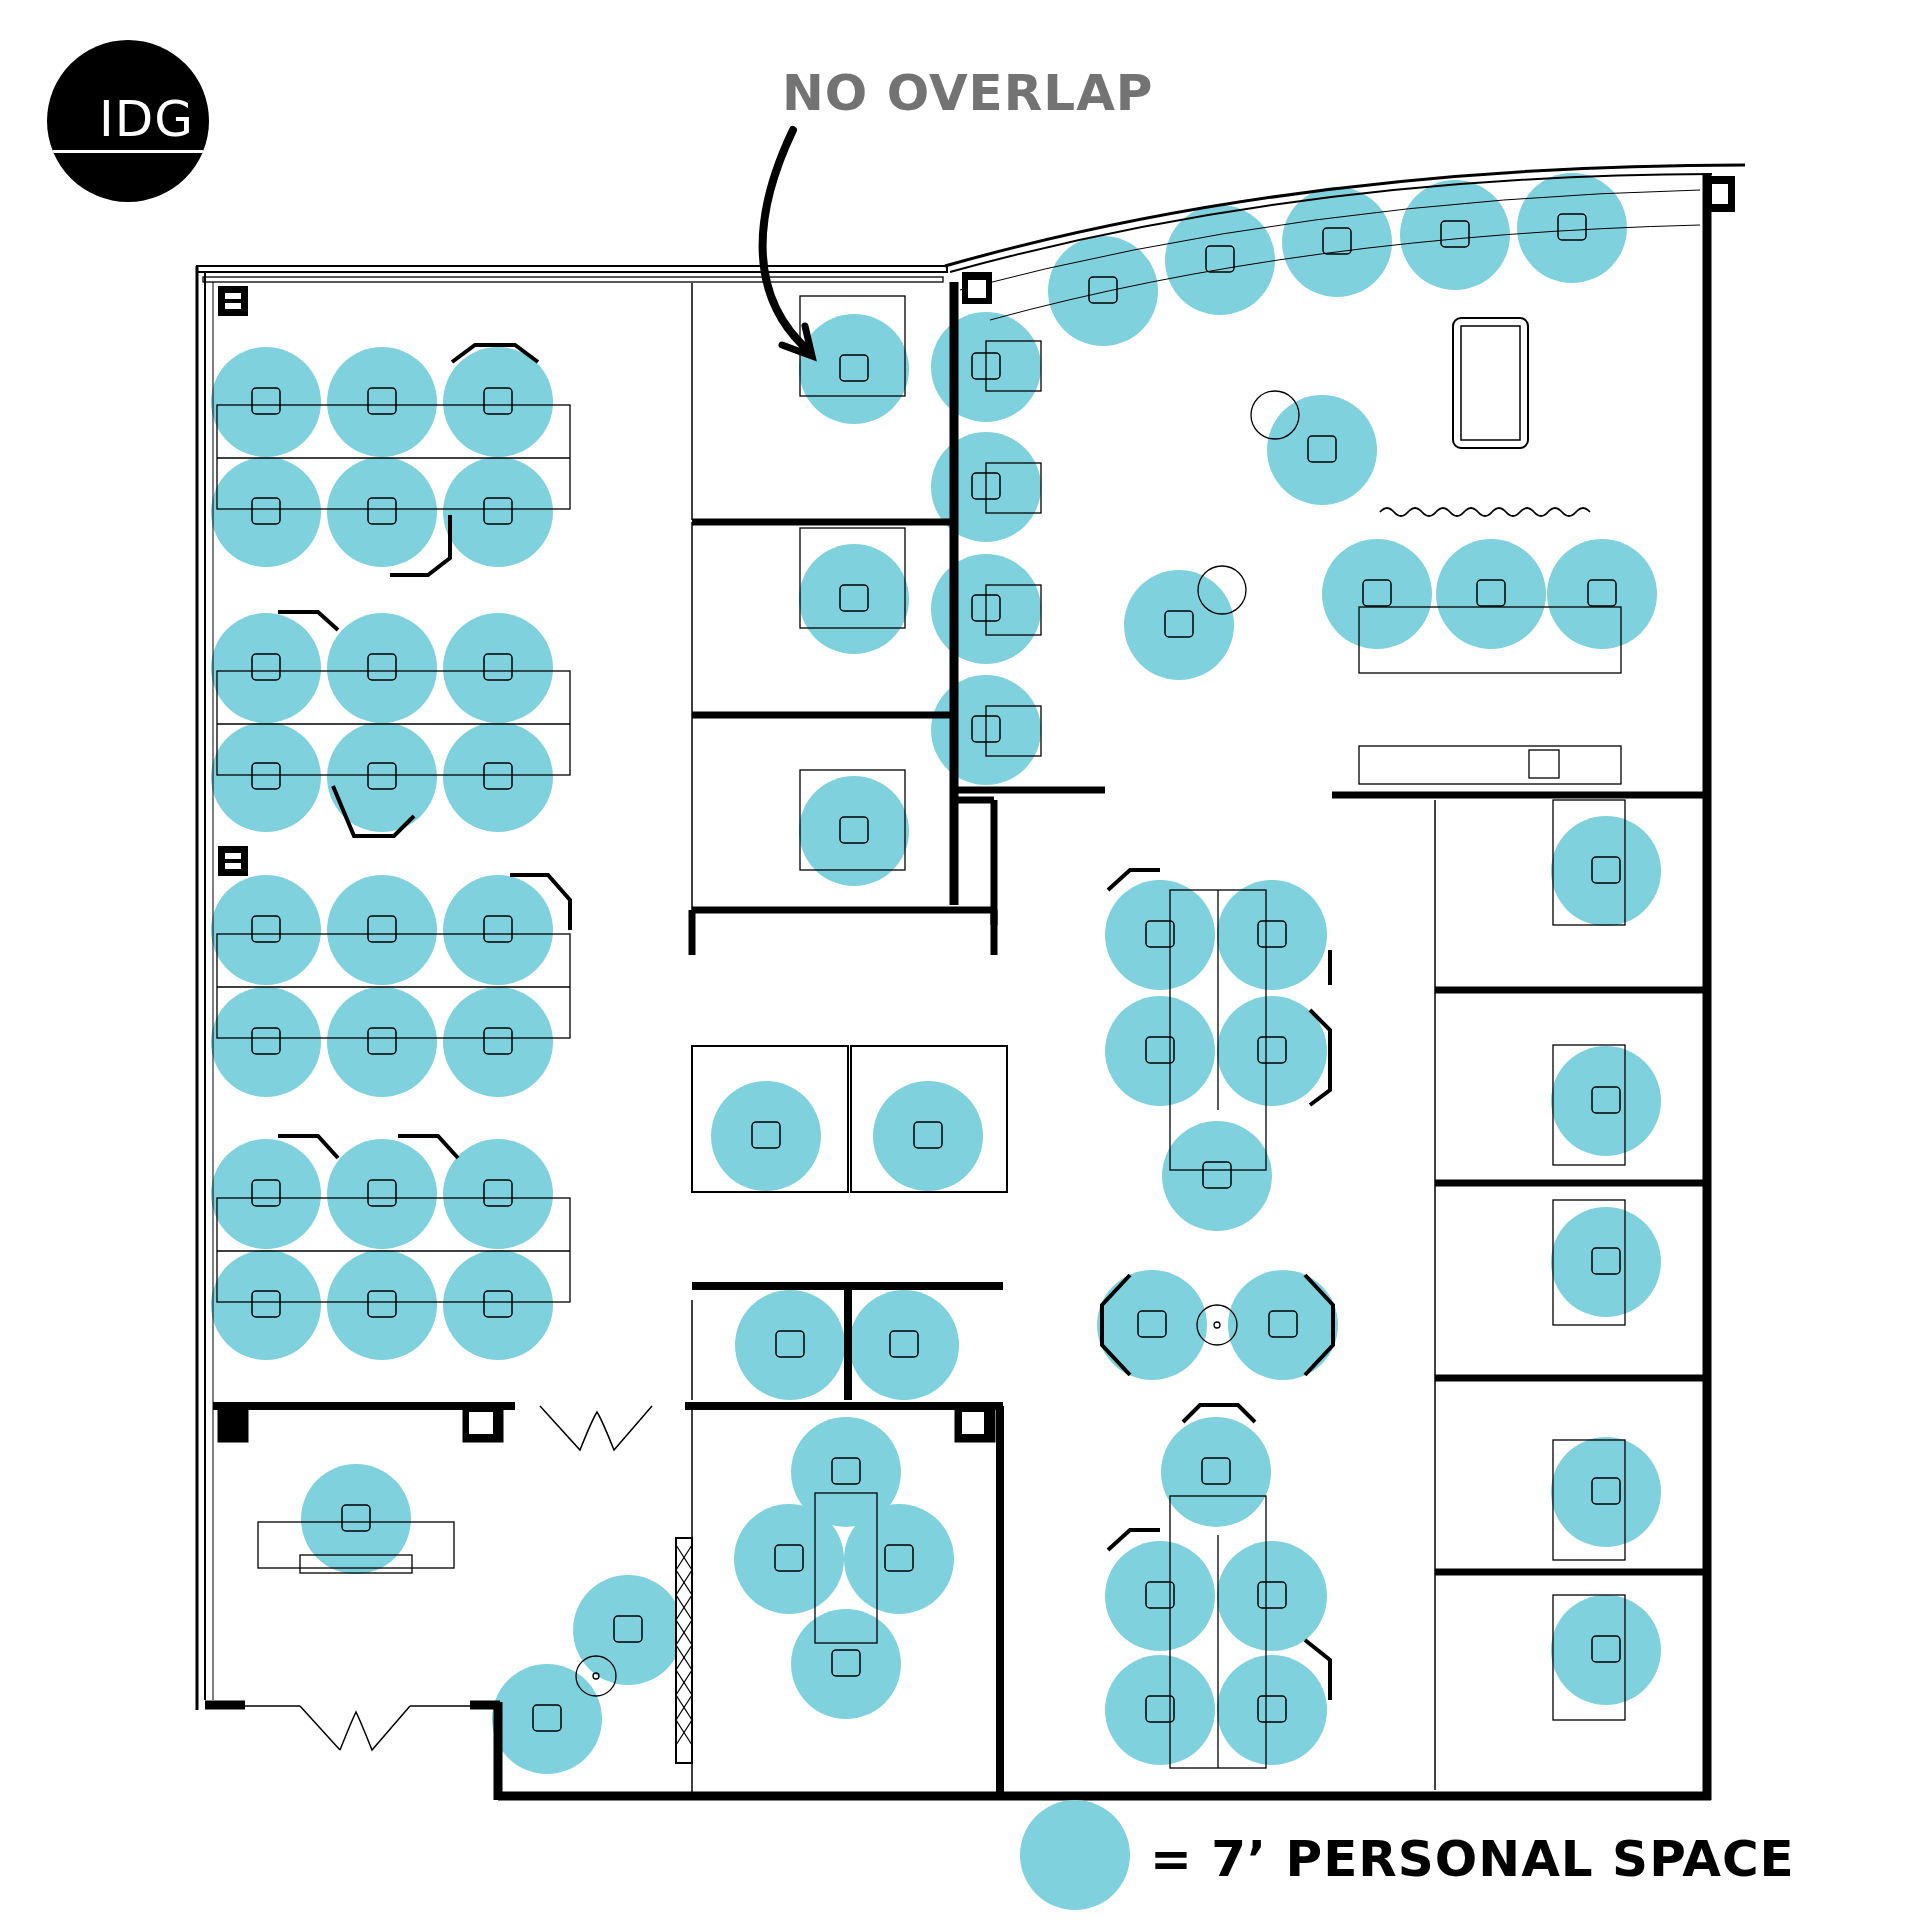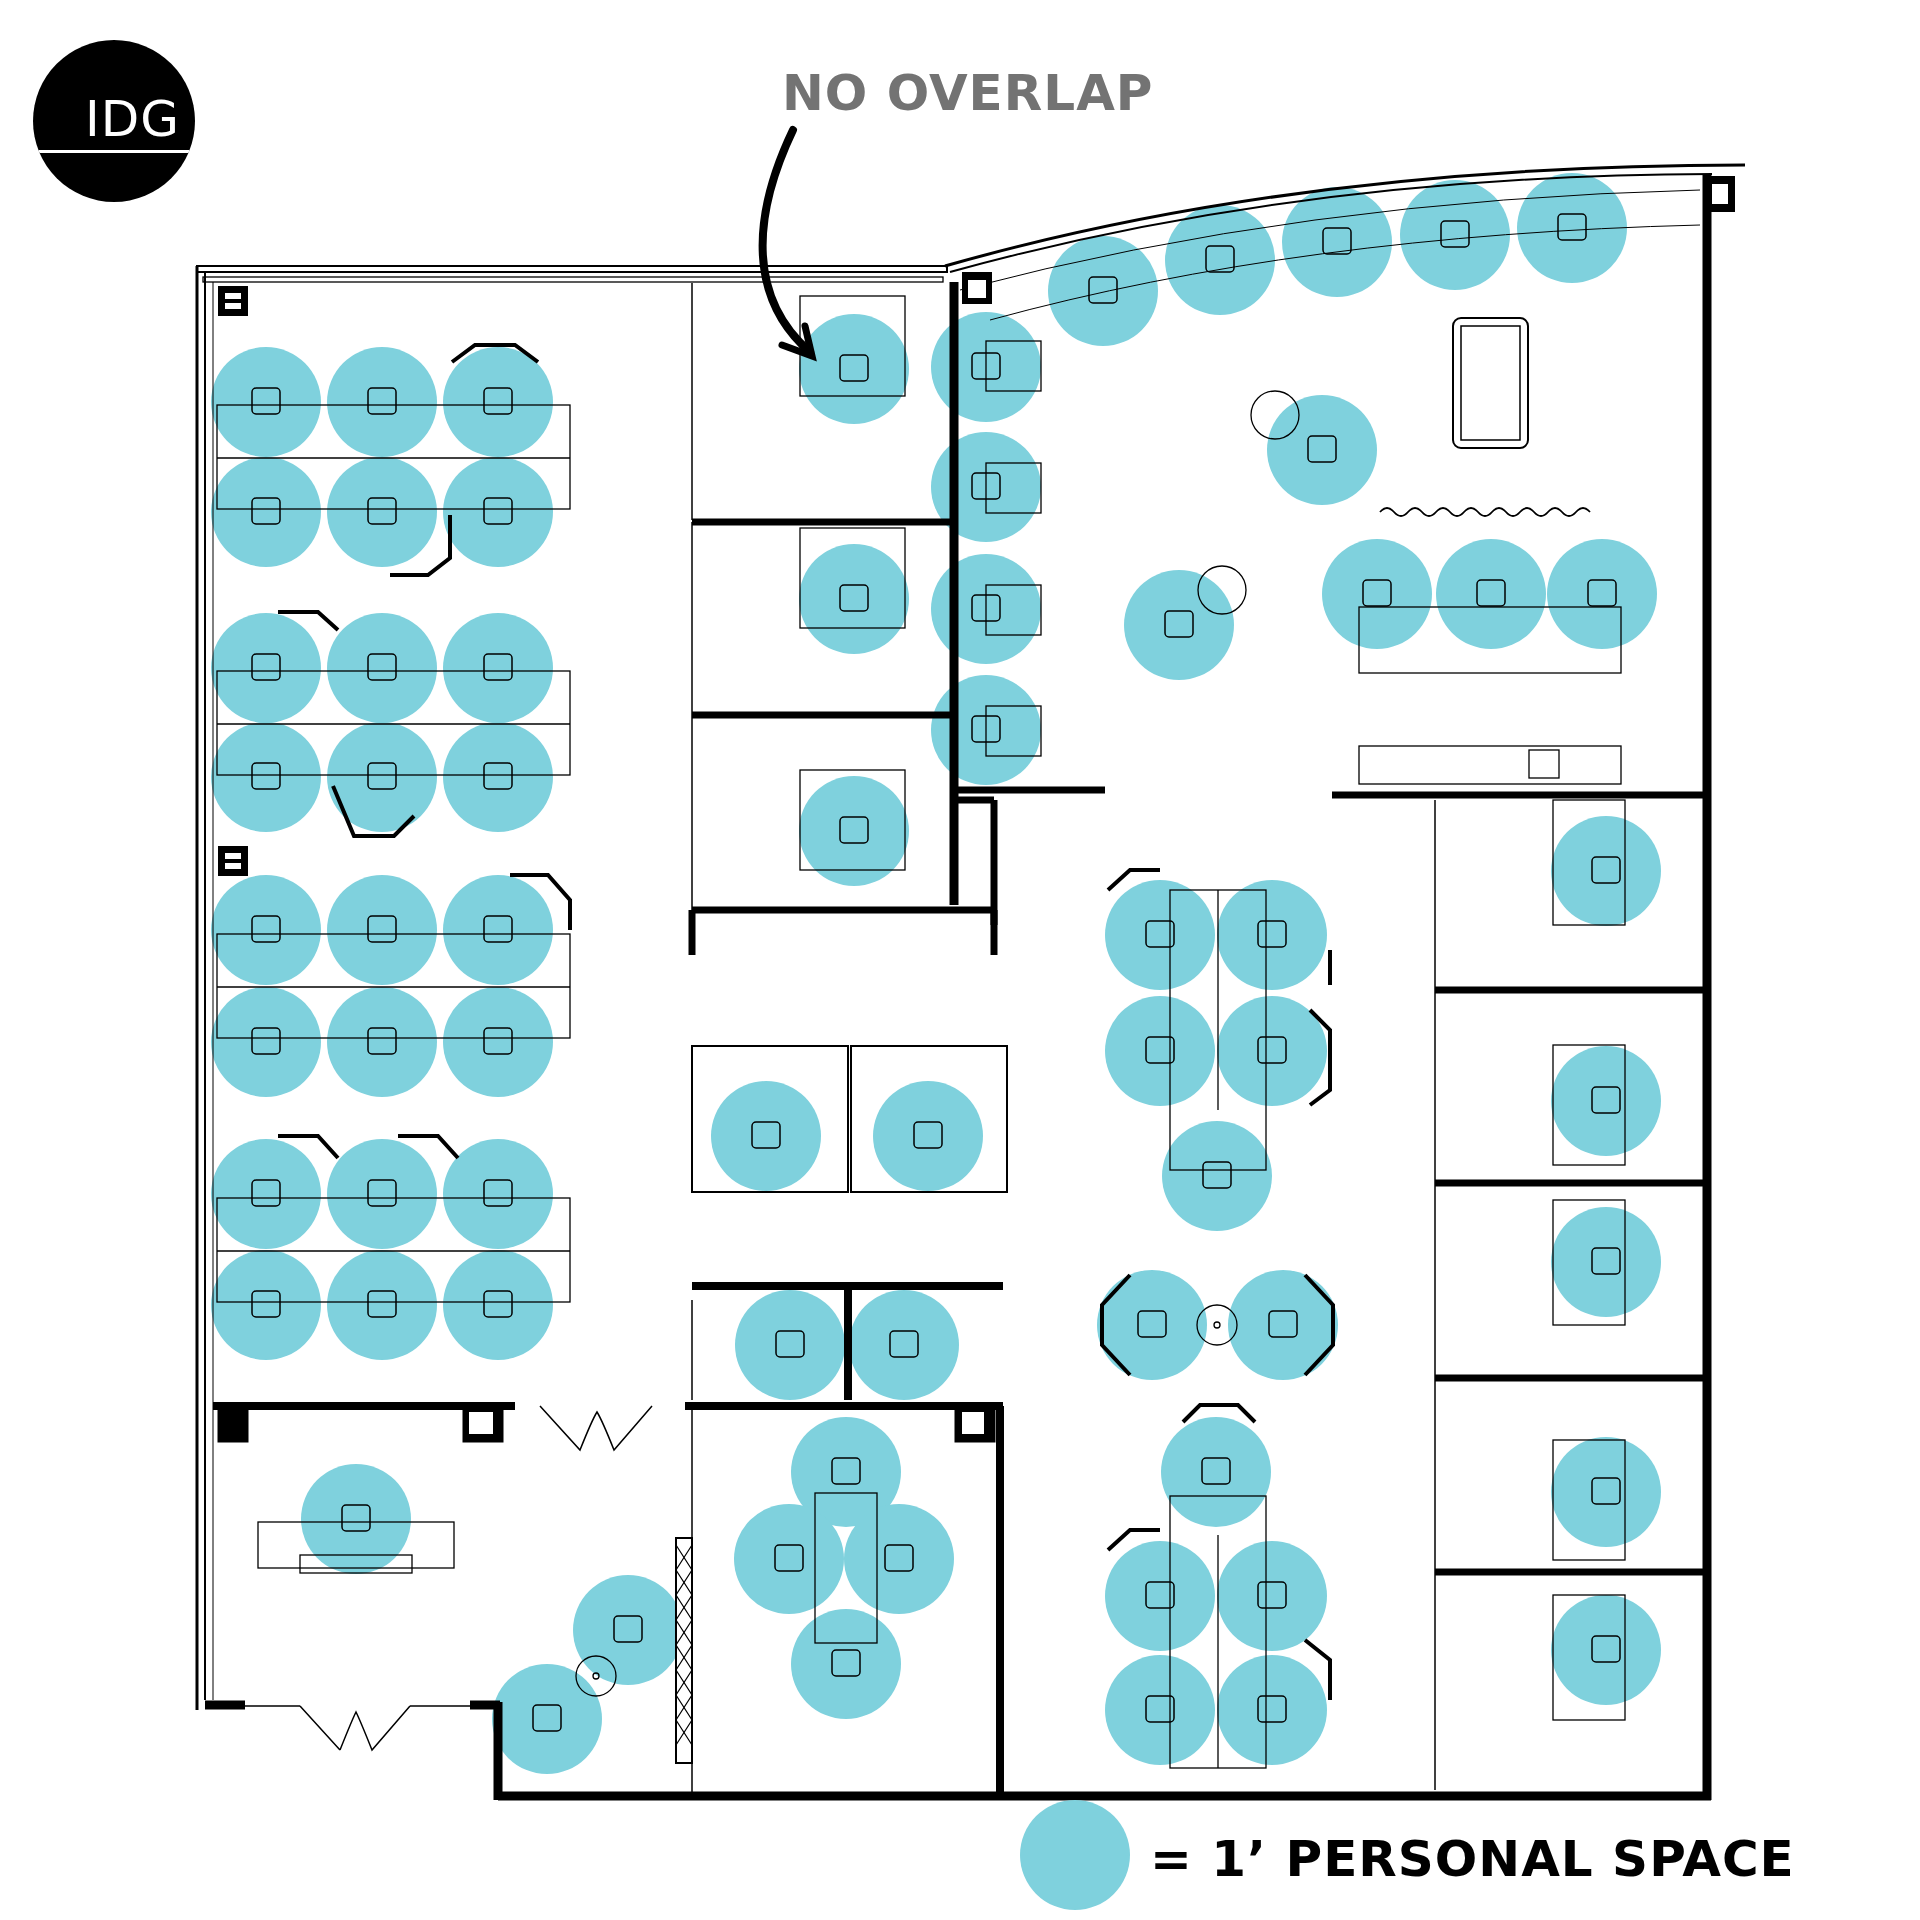--- a/index.html
+++ b/index.html
@@ -2,21 +2,21 @@
 <html><head>
 <meta charset="utf-8">
 <style>
   html,body{margin:0;padding:0;background:#fff;}
   #stage{position:relative;width:1920px;height:1920px;overflow:hidden;background:#fff;}
   svg{position:absolute;left:0;top:0;}
   .thin{stroke:#000;stroke-width:2;fill:none;}
   .hair{stroke:#000;stroke-width:1.3;fill:none;}
   #title-label{position:absolute;left:782px;top:64px;font-family:"DejaVu Sans","Liberation Sans",sans-serif;font-weight:bold;font-size:50px;letter-spacing:1px;color:#737373;white-space:nowrap;}
   #legend-label{position:absolute;left:1150px;top:1830px;font-family:"DejaVu Sans","Liberation Sans",sans-serif;font-weight:bold;font-size:50px;letter-spacing:1px;color:#000;white-space:nowrap;}
-  #logo{position:absolute;left:33px;top:40px;width:162px;height:162px;border-radius:50%;background:#000;overflow:hidden;}
+  #logo{position:absolute;left:47px;top:40px;width:162px;height:162px;border-radius:50%;background:#000;overflow:hidden;}
   #logo .txt{position:absolute;left:52px;top:50px;color:#fff;font-family:"DejaVu Sans","Liberation Sans",sans-serif;font-weight:normal;font-size:50px;letter-spacing:1px;}
   #logo .bar{position:absolute;left:0;right:0;top:110px;height:3px;background:#fff;}
 </style>
 </head>
 <body>
 
 <div id="stage">
 
   <div id="logo">
     <span class="txt">IDG</span>
@@ -322,14 +322,14 @@
       <rect x="800" y="528" width="105" height="100"></rect>
       <rect x="800" y="770" width="105" height="100"></rect>
     </g>
   </svg>
 
   <div id="title-label">NO OVERLAP</div>
 
   <svg width="1920" height="1920" viewBox="0 0 1920 1920" style="pointer-events:none">
     <circle id="legend-swatch" cx="1075" cy="1855" r="55" fill="#7fd1dd"></circle>
   </svg>
-  <div id="legend-label">= 1’ PERSONAL SPACE</div>
+  <div id="legend-label">= 7’ PERSONAL SPACE</div>
 </div>
 
 </body></html>

